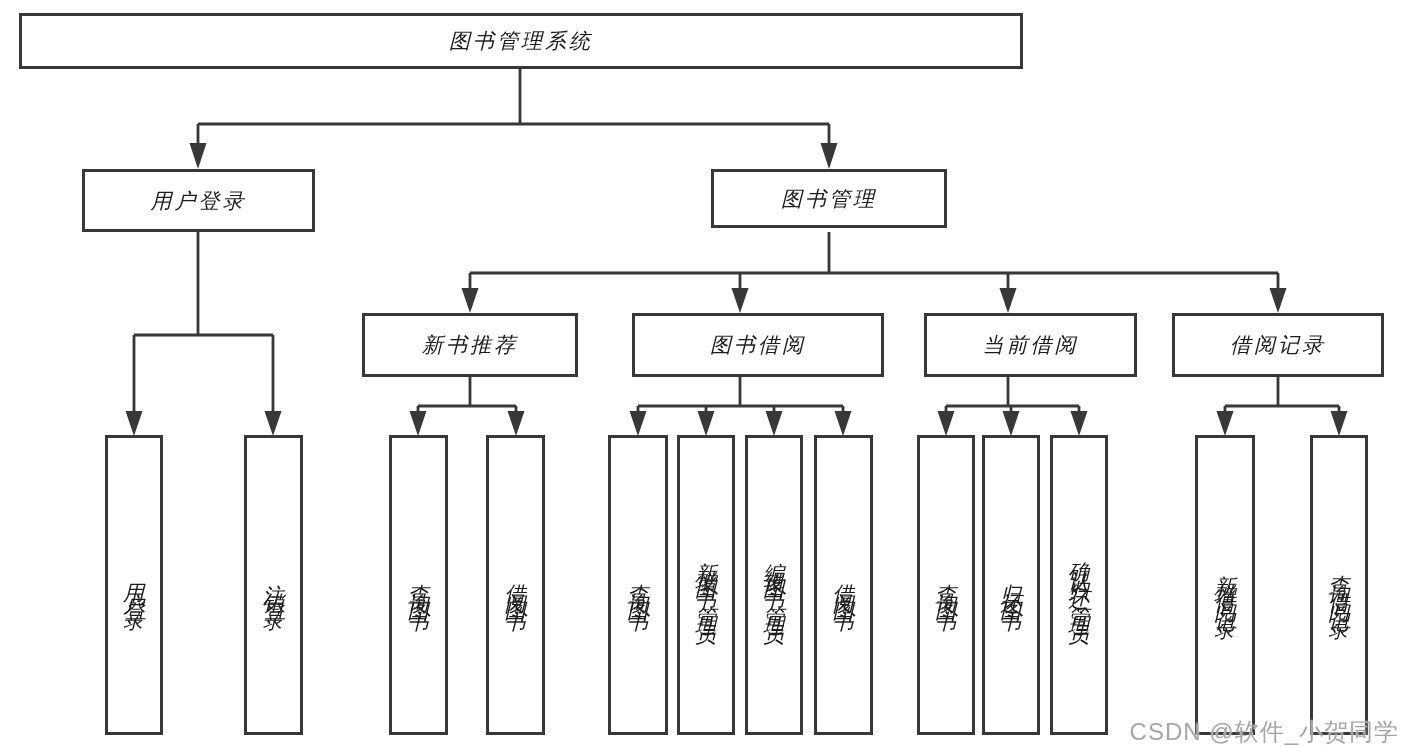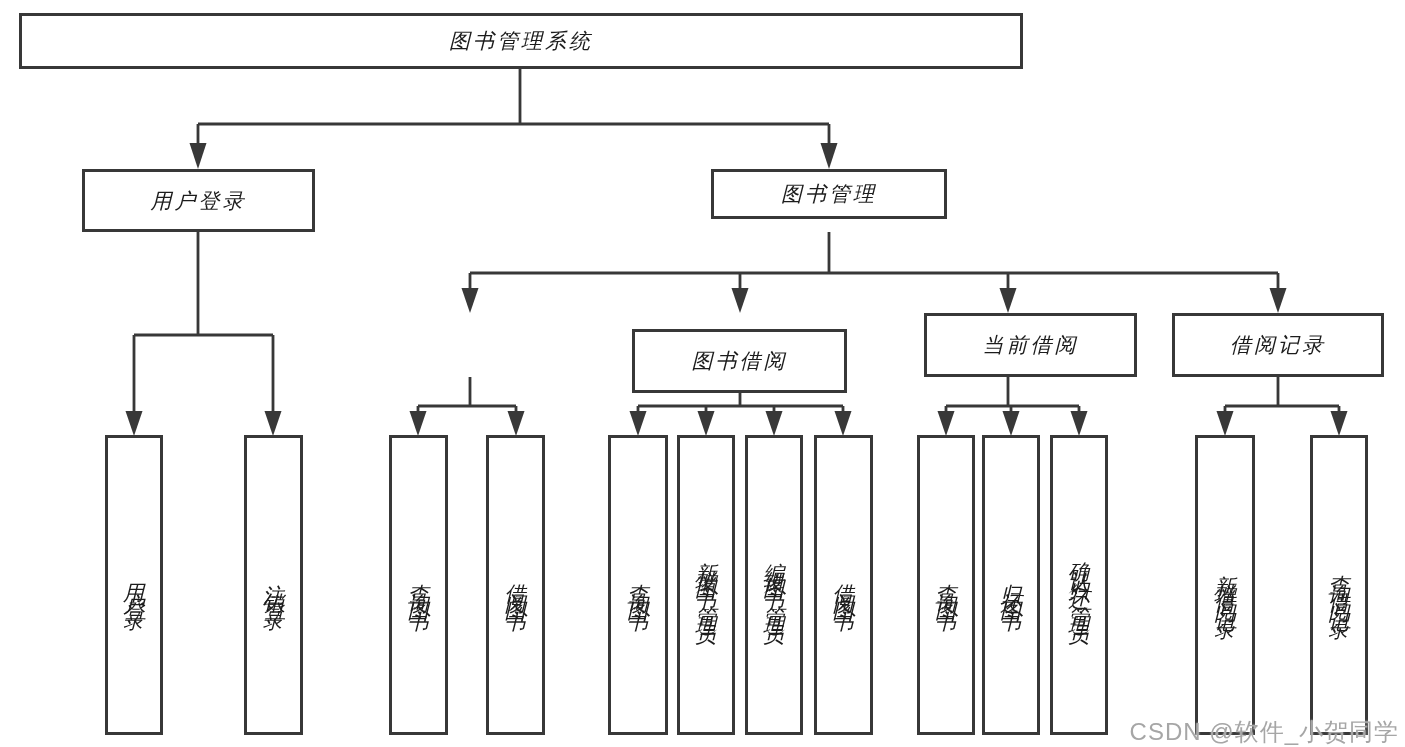--- a/index.html
+++ b/index.html
@@ -37,24 +37,24 @@
     writing-mode:vertical-rl;
     text-orientation:mixed;
     letter-spacing:9px;
     line-height:1;
     font-size:21px;
   }
   
   .n-root{left:19px;top:13px;width:1004px;height:56px;}
   
   .n-l2a{left:82px;top:169px;width:233px;height:63px;}
-  .n-l2b{left:711px;top:169px;width:236px;height:50px;}
+  .n-l2b{left:711px;top:169px;width:236px;height:59px;}
   
   .n-l3a{left:362px;top:313px;width:216px;height:64px;}
-  .n-l3b{left:632px;top:313px;width:215px;height:64px;margin-top:16px;}
+  .n-l3b{left:632px;top:313px;width:252px;height:64px;}
   .n-l3c{left:924px;top:313px;width:213px;height:64px;}
   .n-l3d{left:1172px;top:313px;width:212px;height:64px;}
   
   .n-a1{left:105px;width:58px;}
   .n-a2{left:244px;width:59px;}
   .n-b1{left:389px;width:59px;}
   .n-b2{left:486px;width:59px;}
   .n-c1{left:608px;width:60px;}
   .n-c2{left:677px;width:58px;}
   .n-c3{left:745px;width:58px;}
@@ -141,20 +141,23 @@
     <span>图书管理系统</span>
   </div>
 
   <div class="node n-l2a">
     <span>用户登录</span>
   </div>
   <div class="node n-l2b">
     <span>图书管理</span>
   </div>
 
+  <div class="node n-l3a">
+    <span>新书推荐</span>
+  </div>
   <div class="node n-l3b">
     <span>图书借阅</span>
   </div>
   <div class="node n-l3c">
     <span>当前借阅</span>
   </div>
   <div class="node n-l3d">
     <span>借阅记录</span>
   </div>
 

